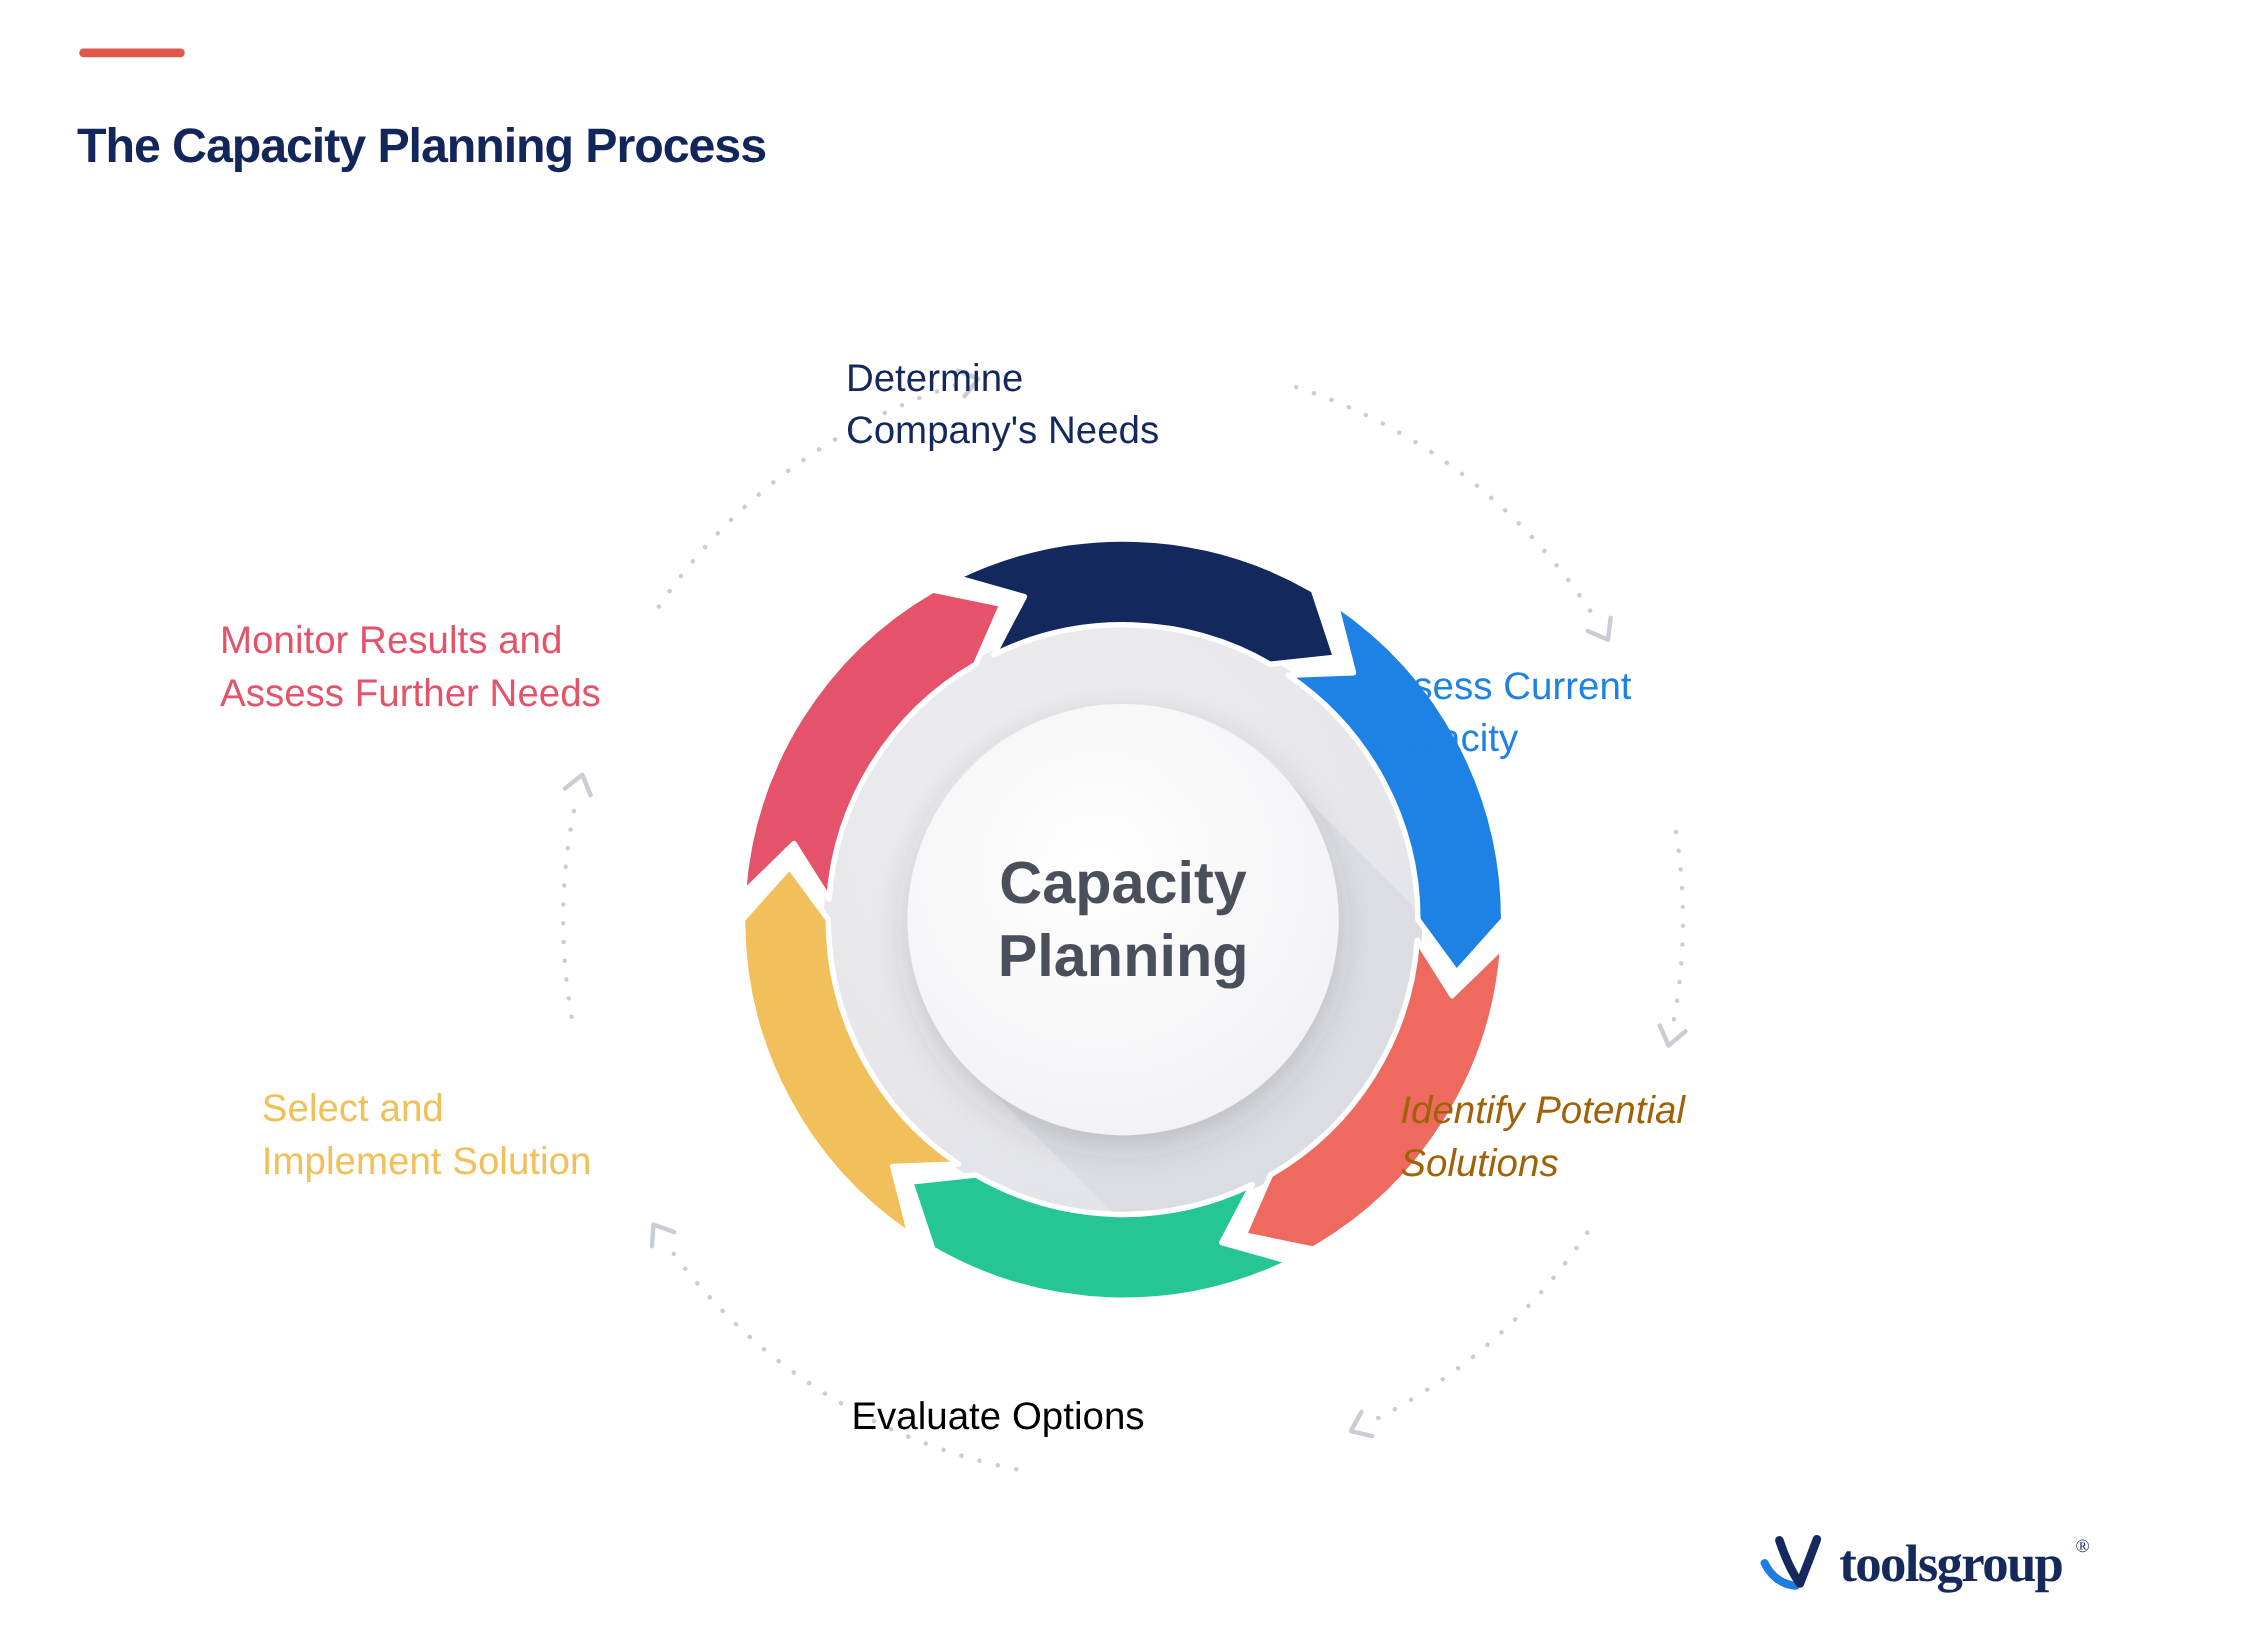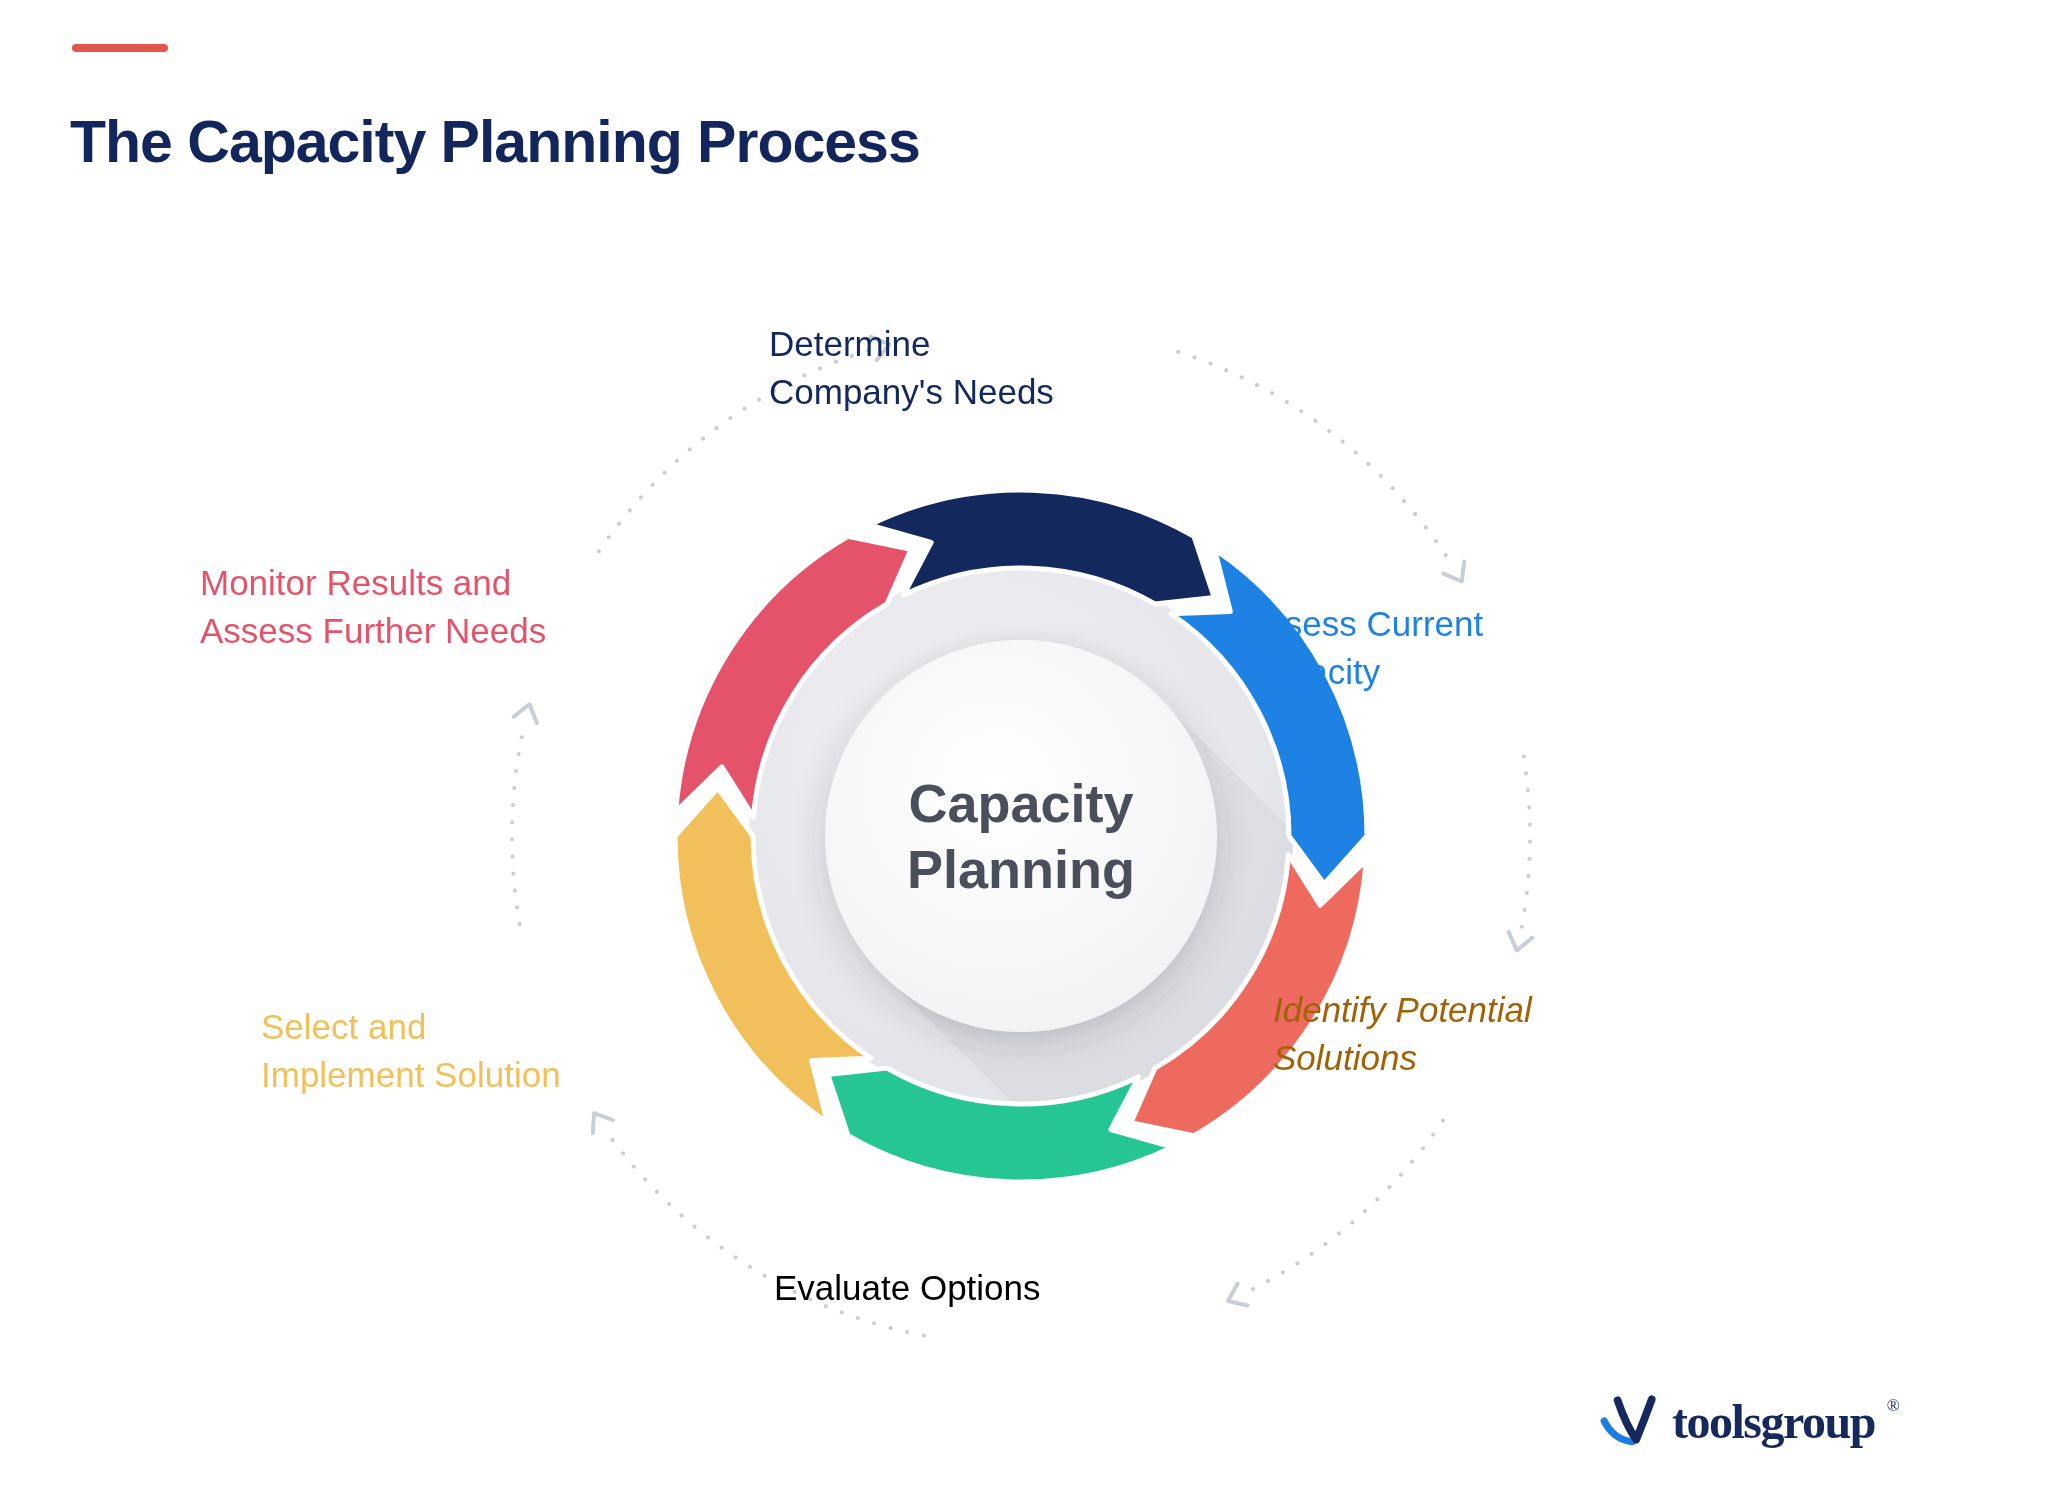--- a/index.html
+++ b/index.html
@@ -2,33 +2,33 @@
 <html><head>
 <meta charset="utf-8">
 <style>
   html,body{margin:0;padding:0;background:#ffffff;}
   .page{position:relative;width:2048px;height:1501px;background:#ffffff;overflow:hidden;
         font-family:"Liberation Sans",sans-serif;}
 
   .accent-dash{position:absolute;left:72px;top:44px;width:96px;height:8px;
                background:#e2574c;border-radius:4px;}
 
-  .title{position:absolute;left:70px;top:108px;margin:0;font-size:59px;font-weight:700;
+  .title{position:absolute;left:70px;top:108px;margin:0;font-size:44px;font-weight:700;
          color:#13265c;letter-spacing:-1px;text-align:right;}
 
   .diagram-svg{position:absolute;left:471px;top:286px;width:1100px;height:1100px;}
 
   .step-label{position:absolute;width:500px;text-align:left;font-size:35px;line-height:48px;
               font-weight:500;}
   .step-label span{display:block;}
   .lbl-determine{left:769px;top:320px;color:#13295e;}
   .lbl-assess{left:1244px;top:600px;color:#1d82e4;}
   .lbl-identify{left:1273px;top:986px;color:#a16207;font-style:italic;}
   .lbl-evaluate{left:774px;top:1264px;color:#000000;}
-  .lbl-select{left:261px;top:984px;color:#f2bf58;margin-top:19px;}
+  .lbl-select{left:238px;top:984px;color:#f2bf58;}
   .lbl-monitor{left:200px;top:559px;color:#e4536a;}
 
   .center-label{position:absolute;left:771px;top:770px;width:500px;text-align:center;
                 font-size:54px;line-height:66px;font-weight:700;color:#4a4f5b;}
   .center-label span{display:block;}
 
   .logo{position:absolute;left:1598px;top:1392px;display:flex;align-items:center;gap:12px;font-family:Liberation Serif, serif;}
   .logo-icon{width:62px;height:58px;}
   .logo-text{font-size:48px;font-weight:700;color:#16295d;letter-spacing:-1.5px;}
   .logo-reg{font-size:17px;color:#16295d;align-self:flex-start;margin-top:4px;}

